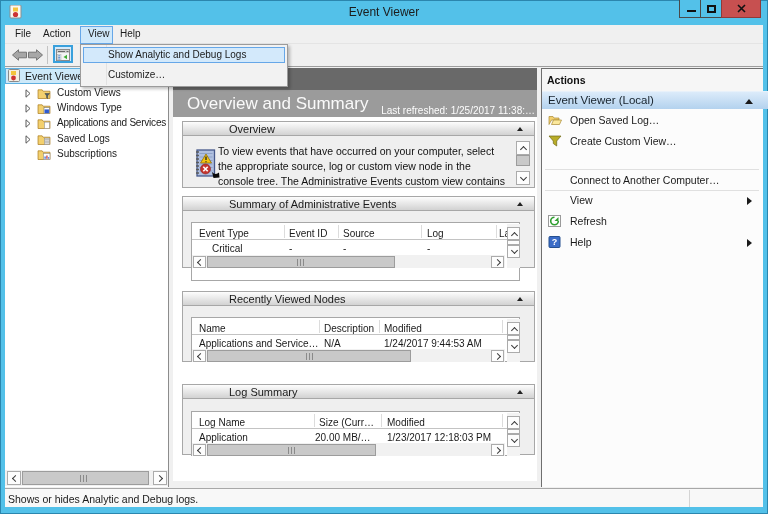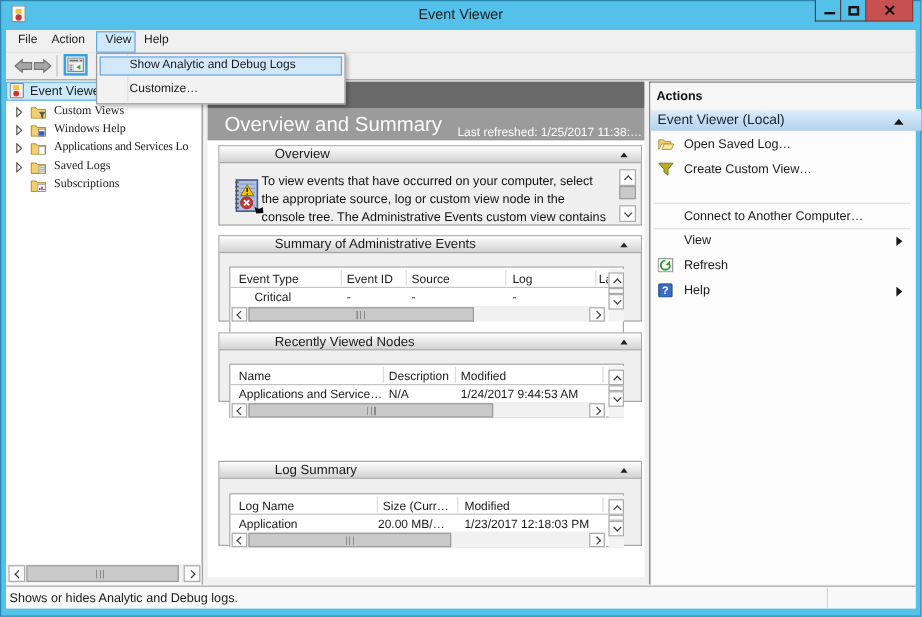--- a/index.html
+++ b/index.html
@@ -68,21 +68,21 @@
 .sarrow { position:absolute; right:11px; top:5px; width:0; height:0;
           border-left:3.5px solid transparent; border-right:3.5px solid transparent;
           border-bottom:4px solid #222; }
 .tablebox { position:absolute; background:#fff; border:1px solid #a7a7a7; }
 .thr { position:absolute; left:0; top:0; width:100%; height:17px; border-bottom:1px solid #c3c3c3; }
 .thr span { position:absolute; top:5px; white-space:nowrap; }
 .tdr span { position:absolute; top:3px; white-space:nowrap; }
 .tdr { position:absolute; left:0; width:100%; height:15px; }
 .cdiv { position:absolute; top:2px; width:1px; height:13px; background:#dcdcdc; }
 
-.trow { position:absolute; left:0; width:150px; height:15px;font-family:Liberation Serif, serif; }
+.trow { position:absolute; left:12px; width:150px; height:15px; }
 .texp { position:absolute; left:8px; top:3px; width:6px; height:9px; }
 .ticon { position:absolute; left:20px; top:2px; width:14px; height:11px; }
 .tlabel { position:absolute; left:40px; top:1px; white-space:nowrap; }
 .grip { width:8px; height:7px;
   background:repeating-linear-gradient(90deg,#8a8a8a 0 1px,transparent 1px 3px); }
 .fp { fill:#f3d06e; stroke:#ab7d21; stroke-width:0.8; }
 
 .arow { position:absolute; left:0; width:221px; height:18px; }
 .aicon { position:absolute; left:6px; top:2px; width:14px; height:12px; }
 .atext { position:absolute; left:28px; top:2px; white-space:nowrap; }
@@ -165,21 +165,21 @@
       </div>
     <div class="trow" style="top:33px;">
         <svg class="texp" viewBox="0 0 6 9">
           <path d="M1 0.8 L5 4.5 L1 8.2 Z" fill="#fefefe" stroke="#5a5a5a" stroke-width="1"></path>
         </svg>
       <svg class="ticon" viewBox="0 0 14 12">
           <path class="fp" d="M0.5 11.5 V2 H5 L6 3.5 H13.5 V11.5 Z"></path>
         <rect x="7" y="5" width="6" height="6.5" fill="#fff" stroke="#6b6b6b" stroke-width="0.6"></rect>
         <path d="M7.6 7 h4.8 v4 h-4.8 Z" fill="#2f5bd0"></path>
         </svg>
-      <span class="tlabel">Windows Help</span>
+      <span class="tlabel">Windows Type</span>
       </div>
     <div class="trow" style="top:48px;">
         <svg class="texp" viewBox="0 0 6 9">
           <path d="M1 0.8 L5 4.5 L1 8.2 Z" fill="#fefefe" stroke="#5a5a5a" stroke-width="1"></path>
         </svg>
       <svg class="ticon" viewBox="0 0 14 12">
           <path class="fp" d="M0.5 11.5 V2 H5 L6 3.5 H13.5 V11.5 Z"></path>
         <rect x="7.5" y="4.5" width="5.5" height="7" fill="#fdfdfd" stroke="#8a8a8a" stroke-width="0.6"></rect>
         </svg>
       <span class="tlabel" style="letter-spacing:-0.22px;">Applications and Services Lo</span>
@@ -285,21 +285,21 @@
         <div class="sbox" style="left:315px; top:4px; width:13px; height:13px;">
             <i class="chev ch-u" style="left:4px; top:5px;"></i>
           </div>
         <div class="sbox" style="left:315px; top:17px; width:13px; height:5px;"></div>
         <div class="sbox" style="left:315px; top:22px; width:13px; height:13px;">
             <i class="chev ch-d" style="left:4px; top:2px;"></i>
           </div>
       </div>
     </div>
 
-    <div class="sect" style="top:209px; height:58px;">
+    <div class="sect" style="top:223px; height:71px;">
       <div class="shead">
           <span>Recently Viewed Nodes</span>
           <i class="sarrow"></i>
         </div>
       <div class="tablebox" style="left:8px; top:25px; width:329px; height:45px;">
         <div class="thr">
           <span style="left:7px;">Name</span>
             <span style="left:132px;">Description</span>
           <span style="left:192px;">Modified</span>
           <div class="cdiv" style="left:127px;"></div>

